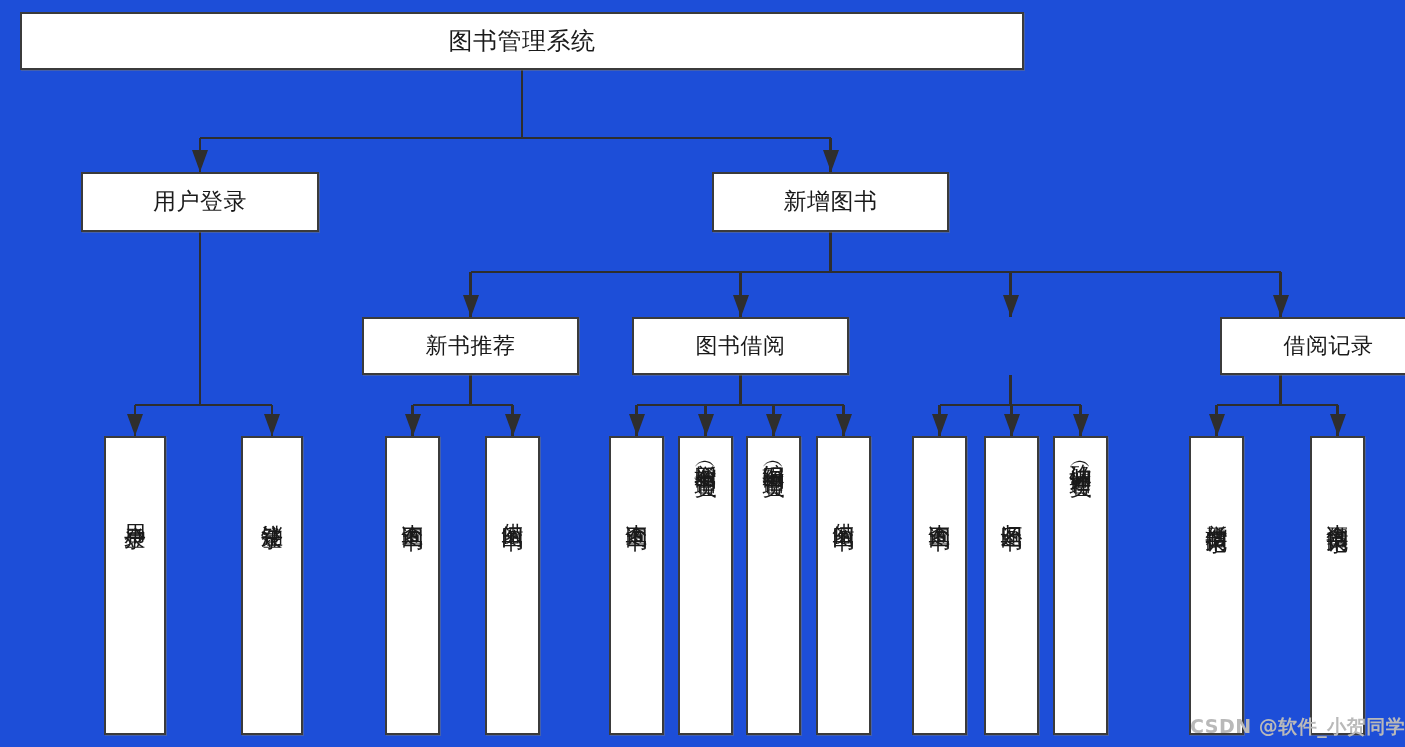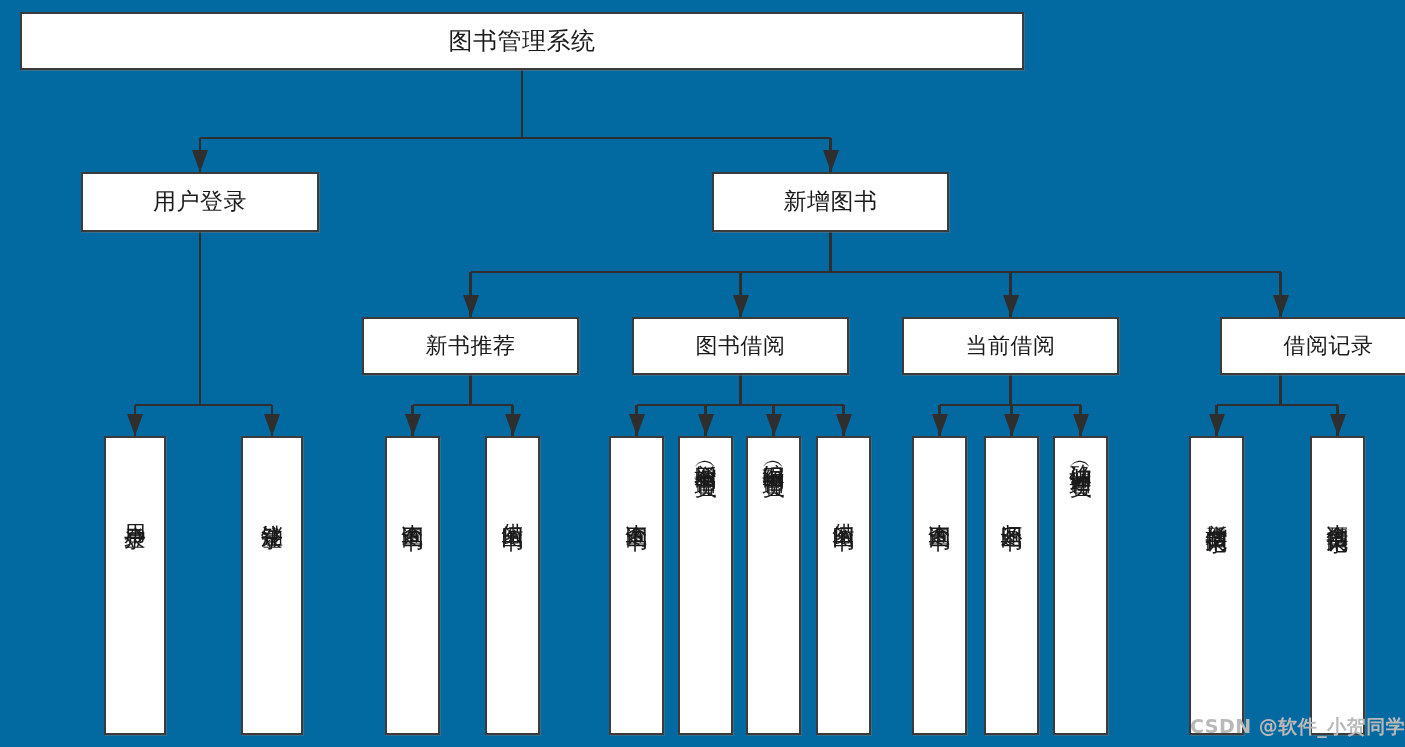--- a/index.html
+++ b/index.html
@@ -7,21 +7,21 @@
     padding: 0;
     background: #ffffff;
   }
   body {
     font-family: "DejaVu Sans", "Liberation Sans", sans-serif;
   }
   #canvas {
     position: relative;
     width: 1405px;
     height: 747px;
-    background: #0369a1;
+    background: #1d4ed8;
     overflow: hidden;
   }
   .node {
     position: absolute;
     box-sizing: border-box;
     background: #ffffff;
     border: 2.5px solid #3b3b3b;
     display: flex;
     align-items: center;
     justify-content: center;
@@ -149,23 +149,20 @@
   <div class="node lvl2" id="lvl2-1" style="left: 712px; top: 172px; width: 237px; height: 60px;">
     <span class="label">新增图书</span>
   </div>
 
   <div class="node lvl3" id="lvl3-0" style="left: 362px; top: 317px; width: 217px; height: 58px;">
     <span class="label">新书推荐</span>
   </div>
   <div class="node lvl3" id="lvl3-1" style="left: 632px; top: 317px; width: 217px; height: 58px;">
     <span class="label">图书借阅</span>
   </div>
-  <div class="node lvl3" id="lvl3-2" style="left: 902px; top: 317px; width: 217px; height: 58px;">
-    <span class="label">当前借阅</span>
-  </div>
   <div class="node lvl3" id="lvl3-3" style="left: 1220px; top: 317px; width: 217px; height: 58px;">
     <span class="label">借阅记录</span>
   </div>
 
   <div class="node leaf mid" id="leaf-0" style="left: 104px; top: 436px; width: 62px; height: 299px;">
     <span class="label">用户登录</span>
   </div>
   <div class="node leaf mid" id="leaf-1" style="left: 241px; top: 436px; width: 62px; height: 299px;">
     <span class="label">注销登录</span>
   </div>

